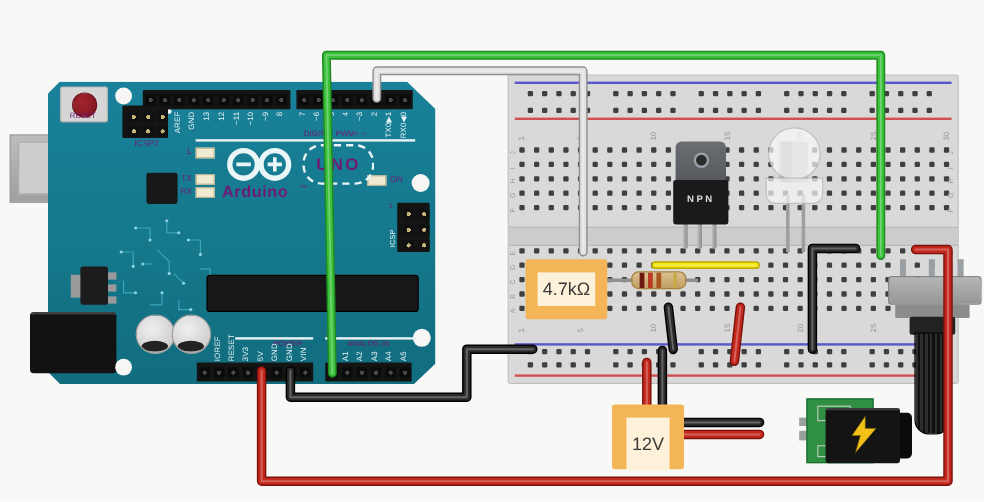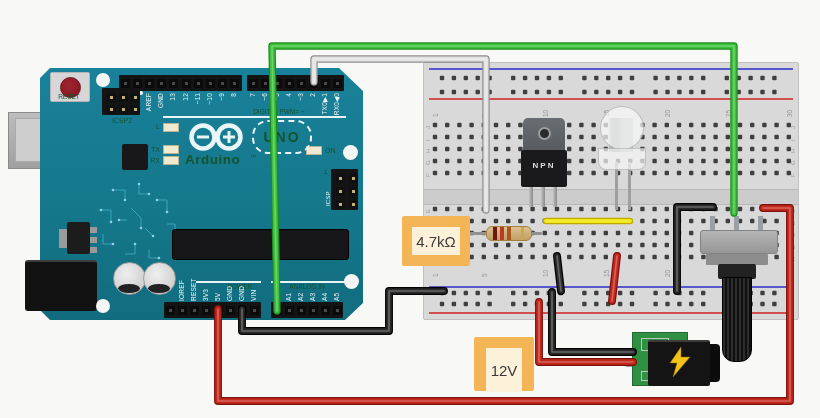--- a/index.html
+++ b/index.html
@@ -4,37 +4,37 @@
 <style>
   html,body{margin:0;padding:0;background:#ffffff;}
   #stage{position:relative;width:820px;height:418px;background:#f8f8f7;overflow:hidden;
          font-family:"Liberation Sans",sans-serif;}
   .layer{position:absolute;inset:0;}
   .abs{position:absolute;}
   
   #board-shape{position:absolute;left:40px;top:68px;width:323px;height:252px;
     background:linear-gradient(180deg,#19819a 0%,#15788b 55%,#116c7e 100%);
     clip-path:polygon(10px 0,299px 0,323px 23px,323px 235px,305px 252px,10px 252px,0 242px,0 10px);}
-  .silk{position:absolute;color:#14532d;}
+  .silk{position:absolute;color:#701a75;}
   .hstrip{position:absolute;background:#141414;border-radius:1px;}
   .pin{position:absolute;width:9px;height:9px;
     background:radial-gradient(circle at 50% 50%,#4a4a4a 0 1.7px,#0b0b0b 1.8px);}
   .pin.gold{background:radial-gradient(circle at 50% 50%,#c4b176 0 1.7px,#101010 1.8px);}
   .vlab{position:absolute;font-size:6.5px;line-height:8px;height:8px;width:26px;color:#eaf5f7;
     transform:rotate(-90deg);transform-origin:0 0;white-space:nowrap;letter-spacing:.2px;}
   .vlab.ralign{text-align:right;}
   .bletter{position:absolute;font-size:6px;line-height:8px;height:8px;width:8px;color:#9c9c9c;
     transform:rotate(-90deg);transform-origin:0 0;}
   .bnum{position:absolute;font-size:6.5px;line-height:9px;height:9px;width:14px;color:#949494;
     transform:rotate(-90deg);transform-origin:0 0;white-space:nowrap;}
   .wled{position:absolute;width:14px;height:7px;background:#f0ead0;border:1px solid #b9b292;}
   .wline{position:absolute;height:1.5px;background:#e9f4f6;}
   .whole{position:absolute;border-radius:50%;background:#f6f6f5;}
   
-  .notebox{position:absolute;background:#f4b556;border-radius:2px;z-index:40;}
+  .notebox{position:absolute;background:#f4b556;border-radius:2px;z-index:40;margin-left:36px;}
   .notebox .inner{position:absolute;background:#fdf2d9;color:#3a3a3a;font-size:15px;
     display:flex;align-items:center;justify-content:center;}
   svg{position:absolute;}
 </style>
 </head>
 <body>
 
 <div id="stage">
 
   <div id="arduino" class="layer">
@@ -663,21 +663,21 @@
       <div class="bnum" style="left: 601.8px; top: 117px;">15</div>
       <div class="bnum" style="left: 601.8px; top: 277px;">15</div>
       <div class="bnum" style="left: 662.8px; top: 117px;">20</div>
       <div class="bnum" style="left: 662.8px; top: 277px;">20</div>
       <div class="bnum" style="left: 723.8px; top: 117px;">25</div>
       <div class="bnum" style="left: 723.8px; top: 277px;">25</div>
       <div class="bnum" style="left: 784.8px; top: 117px;">30</div>
       <div class="bnum" style="left: 784.8px; top: 277px;">30</div>
     </div>
 
-  <div class="layer" style="z-index:20;">
+  <div class="layer" style="z-index:20;margin-left:40px;">
 
     <div class="abs" style="left:519px;top:118px;width:52px;height:90px;">
       <div class="abs" style="left:10px;top:68px;width:4px;height:21px;background:linear-gradient(90deg,#c2c2c2,#8a8a8a);"></div>
       <div class="abs" style="left:22px;top:68px;width:4px;height:21px;background:linear-gradient(90deg,#c2c2c2,#8a8a8a);"></div>
       <div class="abs" style="left:34px;top:68px;width:4px;height:21px;background:linear-gradient(90deg,#c2c2c2,#8a8a8a);"></div>
       <div class="abs" style="left:4px;top:0;width:42px;height:34px;background:linear-gradient(180deg,#6a6e72,#565a5e);border-radius:5px 5px 0 0;"></div>
       <div class="abs" style="left:19px;top:9px;width:13px;height:13px;border-radius:50%;background:#2b2b2b;border:2.5px solid #9aa0a4;box-sizing:border-box;"></div>
       <div class="abs" style="left:2px;top:32px;width:46px;height:37px;background:#1a1a1c;border-radius:2px;text-align:center;">
         <span style="display:inline-block;margin-top:11px;font-size:8px;font-weight:bold;letter-spacing:2px;color:#ddd;">NPN</span>
       </div>

